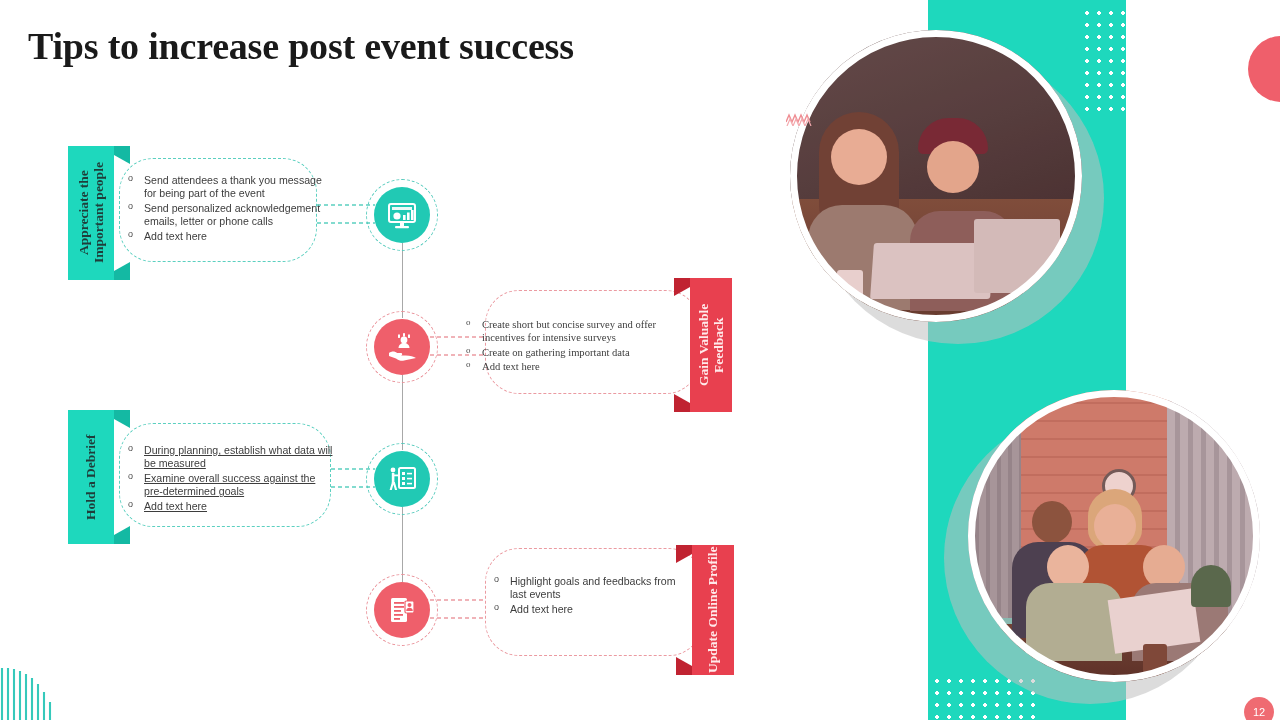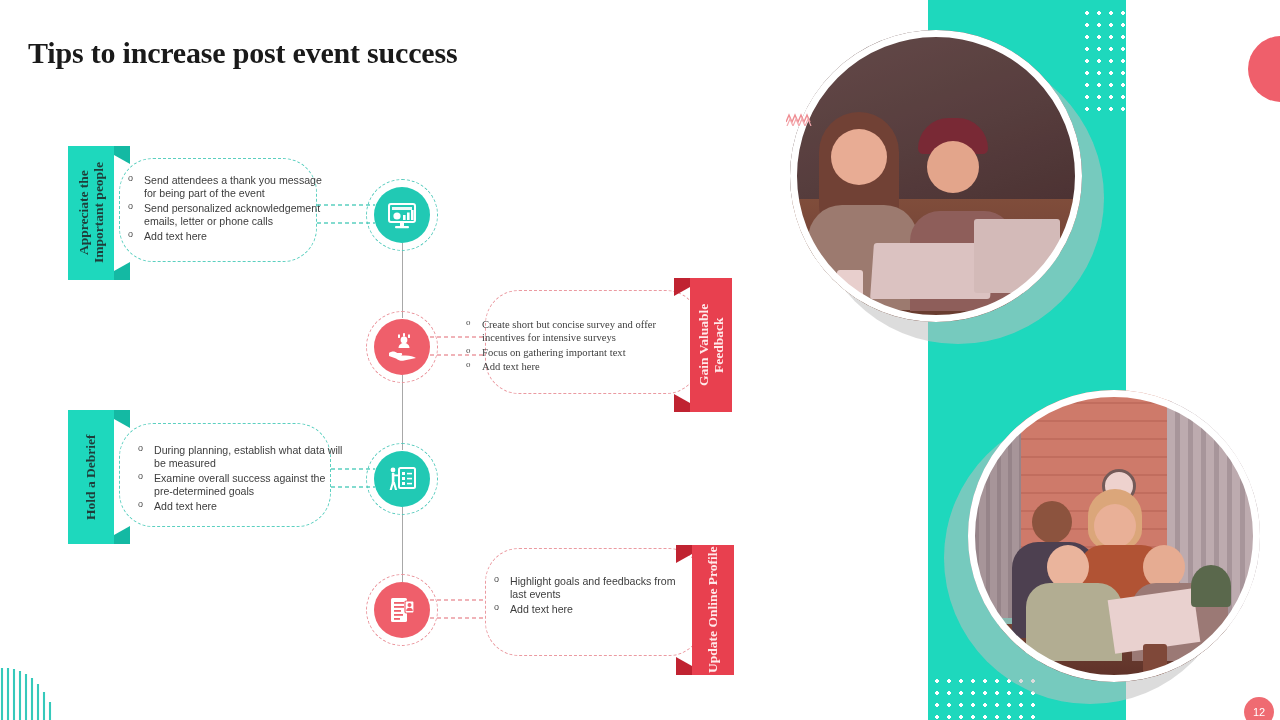--- a/index.html
+++ b/index.html
@@ -76,23 +76,23 @@
   .p2-w2h { position:absolute; left:27%; top:53%; width:42px; height:44px; border-radius:50%; background:#eac5a6; }
   .p2-w2b { position:absolute; left:20%; top:66%; width:96px; height:78px; border-radius:24px 24px 0 0; background:#a7bd9a; }
   .p2-m2h { position:absolute; left:60%; top:53%; width:42px; height:44px; border-radius:50%; background:#e5bb9a; }
   .p2-m2b { position:absolute; left:56%; top:66%; width:96px; height:78px; border-radius:24px 24px 0 0; background:#8c7f78; }
   .p2-paper { position:absolute; left:49%; top:70%; width:86px; height:54px; background:#e9e7e3; transform:rotate(-8deg); }
   .p2-plant { position:absolute; right:10%; top:60%; width:40px; height:42px; border-radius:50% 50% 10% 10%; background:#3f6b47; }
   .p2-cup { position:absolute; left:60%; bottom:2%; width:24px; height:32px; background:#6b4430; border-radius:3px 3px 6px 6px; }
 
   
   .title {
-    position:absolute; left:28px; top:36px;
+    position:absolute; left:28px; top:24px;
     font-family:"Liberation Serif", serif;
-    font-size:30px; font-weight:bold; color:#1a1a1a; letter-spacing:-.2px;
+    font-size:38px; font-weight:bold; color:#1a1a1a; letter-spacing:-.2px;
   }
   .subtitle {
     position:absolute; left:28px; top:79px; width:712px;
     font-size:11.5px; color:#6d6d6d; line-height:1.32;
   }
 
   
   .zigzag { position:absolute; left:786px; top:110px; width:26px; height:16px; }
 
   
@@ -276,42 +276,42 @@
       <path d="M3 22c2.5-2 6-2 8 0l4 0c1.6 0 1.6 2.4 0 2.4l-5 0 9.5 0c5 0 8 1 10.5 2.6l-12 2.6c-3 .6-5.5-.4-8-2.2L3 25z" fill="#fff"></path>
     </svg>
   </div>
   <svg style="position:absolute;left:428px;top:332px;width:60px;height:28px;">
     <line x1="2" y1="5" x2="60" y2="5" stroke="#eb9aa1" stroke-width="1.4" stroke-dasharray="4 3"></line>
     <line x1="2" y1="23" x2="60" y2="23" stroke="#eb9aa1" stroke-width="1.4" stroke-dasharray="4 3"></line>
   </svg>
   <div class="bubble coral" style="left:485px;top:290px;width:215px;height:104px;"></div>
   <ul class="bullets" style="left:464px;top:318px;width:200px;font-family:Liberation Serif, serif;">
     <li>Create short but concise survey and offer incentives for intensive surveys</li>
-    <li>Focus on gathering important  text</li>
+    <li>Create on gathering important  data</li>
     <li>Add text here</li>
   </ul>
   <div class="ribbon coral" style="left:690px;top:278px;width:42px;height:134px;">
     <svg style="position:absolute;left:-16px;top:0;width:16px;height:134px;" viewBox="0 0 16 134">
       <polygon points="16,0 0,0 0,18 16,9" fill="#c02331"></polygon>
       <polygon points="16,125 0,116 0,134 16,134" fill="#c02331"></polygon>
     </svg>
     <div class="body"></div>
     <div class="lbl">Gain Valuable Feedback</div>
   </div>
 
   <div class="ribbon teal" style="left:68px;top:410px;width:46px;height:134px;">
     <div class="body"></div>
     <svg style="position:absolute;left:46px;top:0;width:16px;height:134px;" viewBox="0 0 16 134">
       <polygon points="0,0 16,0 16,18 0,9" fill="#14b9a3"></polygon>
       <polygon points="0,125 16,116 16,134 0,134" fill="#14b9a3"></polygon>
     </svg>
     <div class="lbl">Hold a Debrief</div>
   </div>
   <div class="bubble" style="left:119px;top:423px;width:212px;height:104px;"></div>
-  <ul class="bullets" style="left:136px;top:444px;width:208px;">
+  <ul class="bullets" style="left:126px;top:444px;width:208px;text-decoration:underline;">
     <li>During planning,  establish what data will be measured</li>
     <li>Examine  overall success against the pre-determined goals</li>
     <li>Add text here</li>
   </ul>
   <svg style="position:absolute;left:331px;top:464px;width:46px;height:28px;">
     <line x1="0" y1="5" x2="44" y2="5" stroke="#5bd0c0" stroke-width="1.4" stroke-dasharray="4 3"></line>
     <line x1="0" y1="23" x2="44" y2="23" stroke="#5bd0c0" stroke-width="1.4" stroke-dasharray="4 3"></line>
   </svg>
   <div class="node-dash teal" style="left:366px;top:443px;"></div>
   <div class="node teal" style="left:374px;top:451px;">

